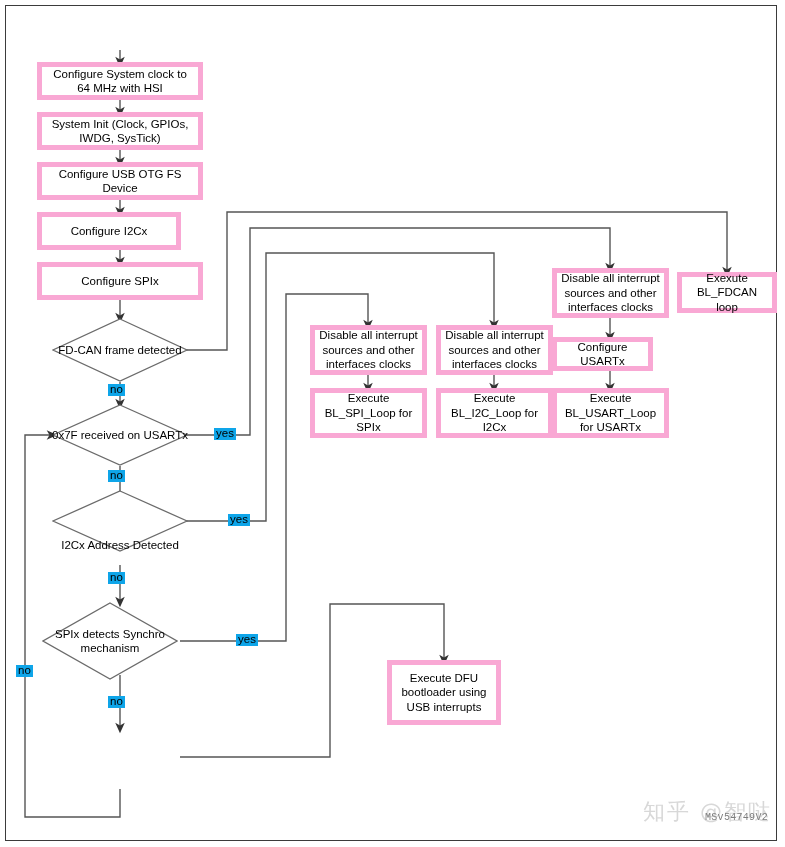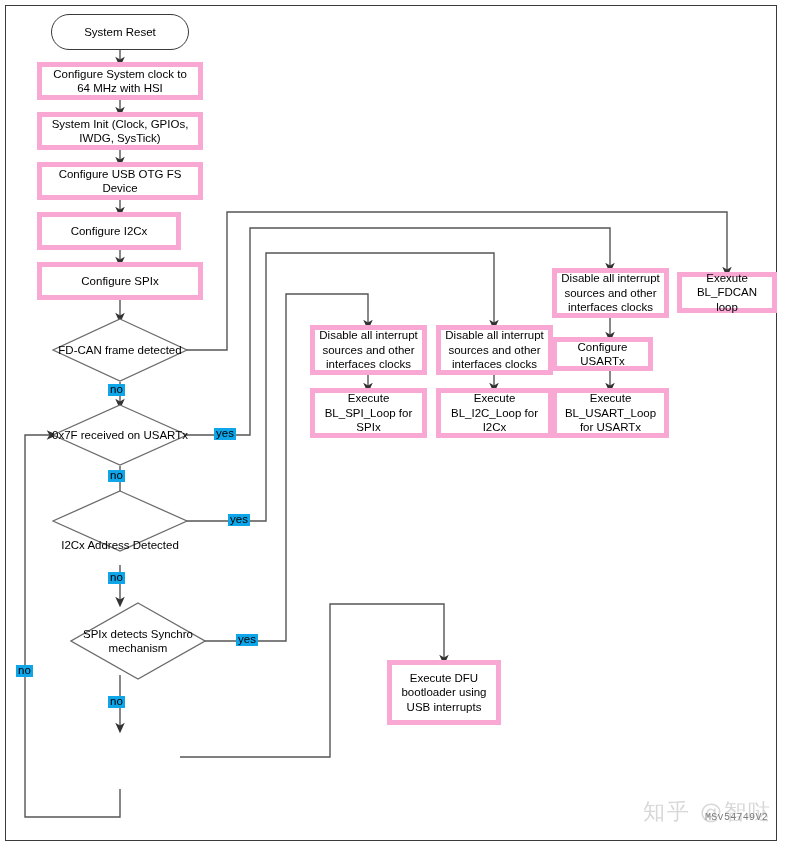--- a/index.html
+++ b/index.html
@@ -56,23 +56,20 @@
 
       <path d="M120,789 L120,817 L25,817 L25,435 L52,435" marker-end="url(#ah)"></path>
 
       <path d="M368,375 L368,388" marker-end="url(#ah)"></path>
       <path d="M494,375 L494,388" marker-end="url(#ah)"></path>
       <path d="M610,318 L610,337" marker-end="url(#ah)"></path>
       <path d="M610,371 L610,388" marker-end="url(#ah)"></path>
     </g>
   </svg>
 
-  <div class="node term" style="left:51px;top:14px;width:138px;height:36px;">
-    <span>System Reset</span>
-  </div>
 
   <div class="node proc" style="left:37px;top:62px;width:166px;height:38px;">
     <span>Configure System clock to 64 MHz with HSI</span>
   </div>
 
   <div class="node proc" style="left:37px;top:112px;width:166px;height:38px;">
     <span>System Init (Clock, GPIOs, IWDG, SysTick)</span>
   </div>
 
   <div class="node proc" style="left:37px;top:162px;width:166px;height:38px;">
@@ -101,21 +98,21 @@
     <span class="dtxt">0x7F received on USARTx</span>
   </div>
 
   <div class="diamond" style="left:52px;top:490px;width:136px;height:62px;align-items:flex-end;">
     <svg width="136" height="62">
       <polygon points="68,1 135,31 68,61 1,31" fill="#fff" stroke="#6b6b6b" stroke-width="1.3"></polygon>
     </svg>
     <span class="dtxt">I2Cx Address Detected</span>
   </div>
 
-  <div class="diamond" style="left:70px;top:602px;width:136px;height:78px;">
+  <div class="diamond" style="left:42px;top:602px;width:136px;height:78px;">
     <svg width="136" height="78">
       <polygon points="68,1 135,39 68,77 1,39" fill="#fff" stroke="#6b6b6b" stroke-width="1.3"></polygon>
     </svg>
     <span class="dtxt">SPIx detects Synchro mechanism</span>
   </div>
 
 
   <div class="node proc" style="left:310px;top:325px;width:117px;height:50px;">
     <span>Disable all interrupt sources and other interfaces clocks</span>
   </div>

